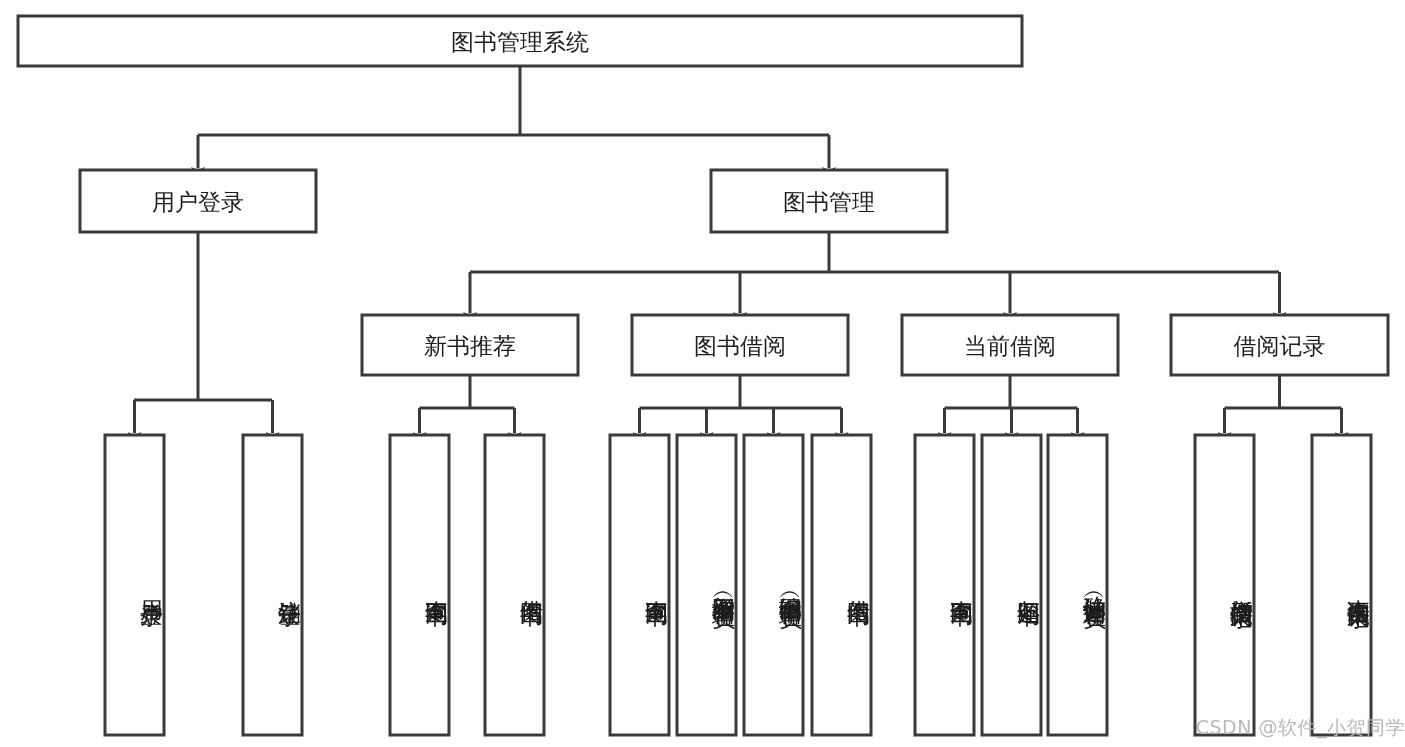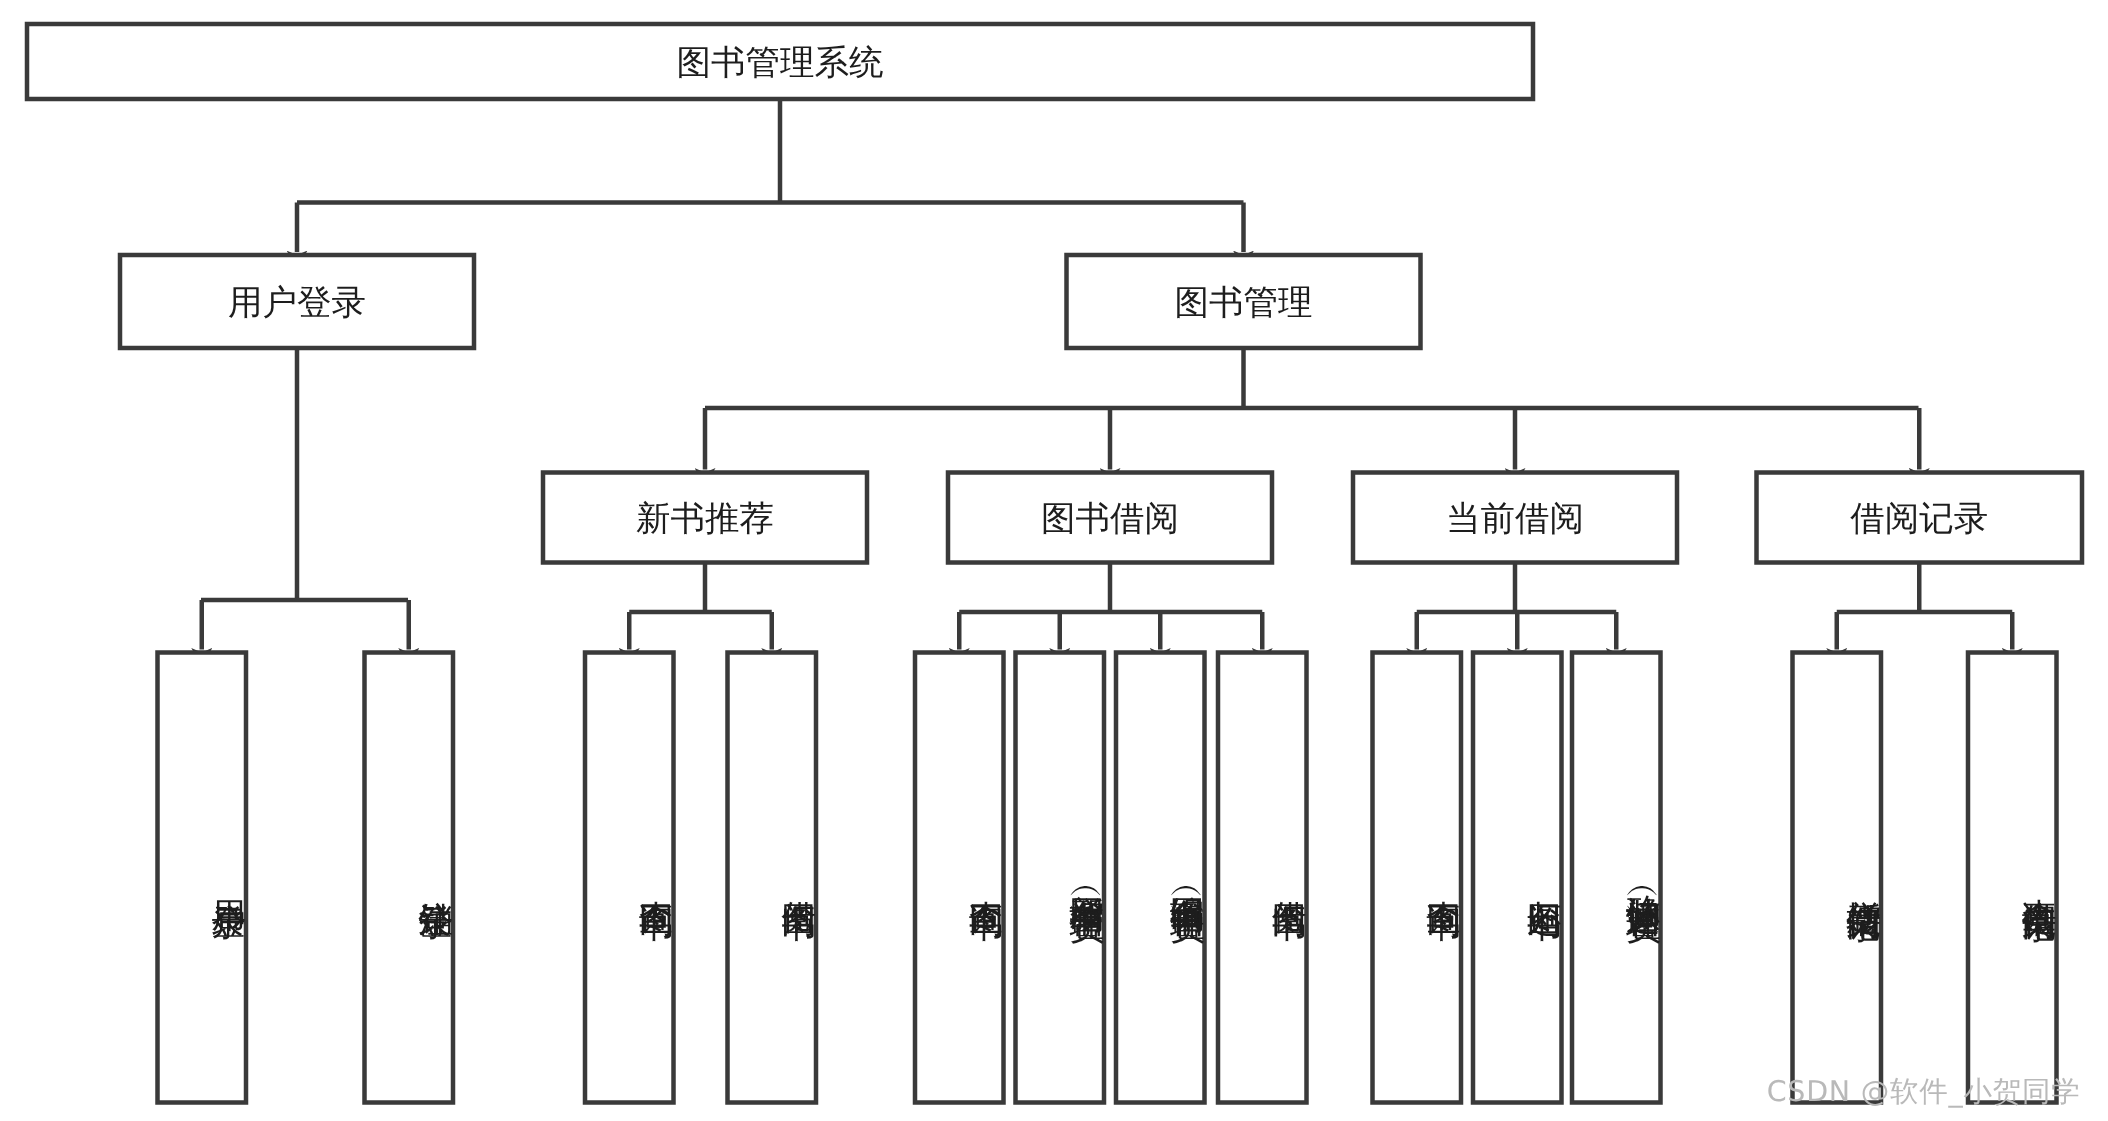--- a/index.html
+++ b/index.html
@@ -59,21 +59,21 @@
     font-family: "DejaVu Sans", "Liberation Sans", sans-serif;
     font-size: 23px;
     line-height: 1.08;
     letter-spacing: 1.5px;
     color: #1d1d1d;
     white-space: nowrap;
     pointer-events: none;
   }
   .watermark {
     position: absolute;
-    right: 18px;
+    right: 0;
     bottom: 6px;
     font-family: "DejaVu Sans", "Liberation Sans", sans-serif;
     font-size: 19px;
     color: #b9b9b9;
     letter-spacing: 0.5px;
     white-space: nowrap;
   }
 </style>
 </head>
 <body>

